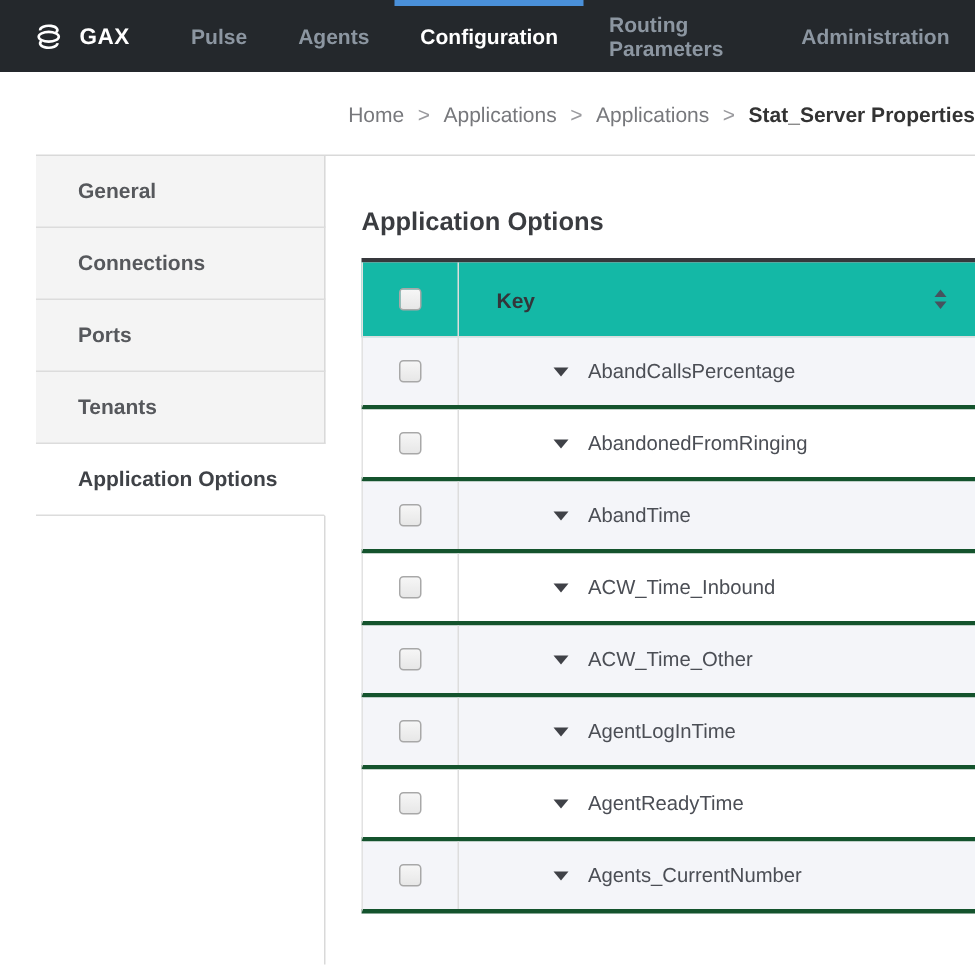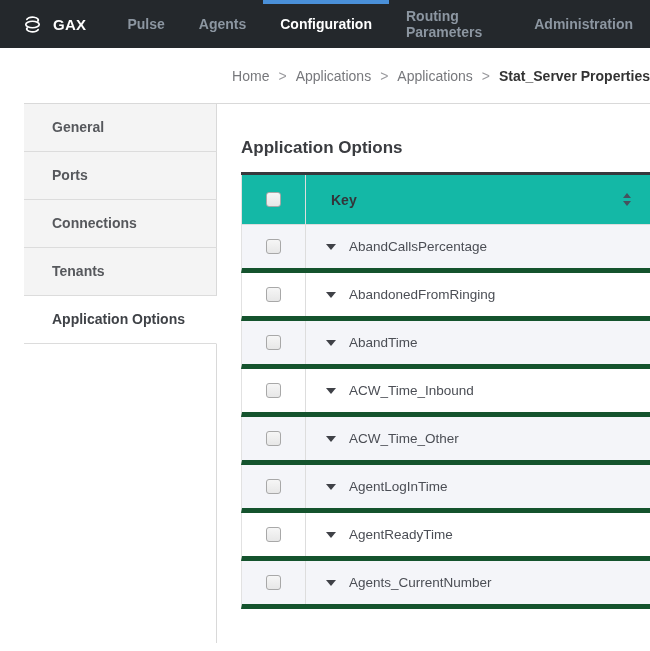--- a/index.html
+++ b/index.html
@@ -51,21 +51,21 @@
               background:linear-gradient(#f6f6f6,#e7e7e7); cursor:pointer; }
 
   .sort-icon { margin-left:auto; margin-right:19px; display:flex; flex-direction:column;
                gap:3px; cursor:pointer; }
   .tri-up   { width:0; height:0; border-left:4px solid transparent; border-right:4px solid transparent;
               border-bottom:5px solid #46525e; }
   .tri-down { width:0; height:0; border-left:4px solid transparent; border-right:4px solid transparent;
               border-top:5px solid #46525e; }
 
   .t-row { height:48px; display:flex; background:#fff;
-           border-bottom:5px solid #14532d; border-left:1px solid #e2e2e2; }
+           border-bottom:3px solid #14532d; border-left:1px solid #e2e2e2;gap:43px; }
   .t-row.alt { background:var(--row-alt,#f4f5f9); }
   .t-row .key-cell { padding-left:20px; }
   .expand-tri { width:0; height:0; border-left:5px solid transparent; border-right:5px solid transparent;
                 border-top:6px solid #3f4147; margin-right:13px; cursor:pointer; flex-shrink:0; }
   .key-label { font-size:13.5px; color:#4b4e55; white-space:nowrap; }
 </style>
 </head>
 <body>
 
 <div class="topnav">
@@ -129,25 +129,25 @@
 <div class="content">
 
   <div class="sidebar">
     <div style="display:flex;flex-direction:column;">
 
         <div class="side-tab">
           <span>General</span>
         </div>
 
         <div class="side-tab">
+          <span>Connections</span>
+        </div>
+
+        <div class="side-tab">
           <span>Ports</span>
-        </div>
-
-        <div class="side-tab">
-          <span>Connections</span>
         </div>
 
         <div class="side-tab">
           <span>Tenants</span>
         </div>
 
         <div class="side-tab active">
           <span>Application Options</span>
         </div>
       </div>

